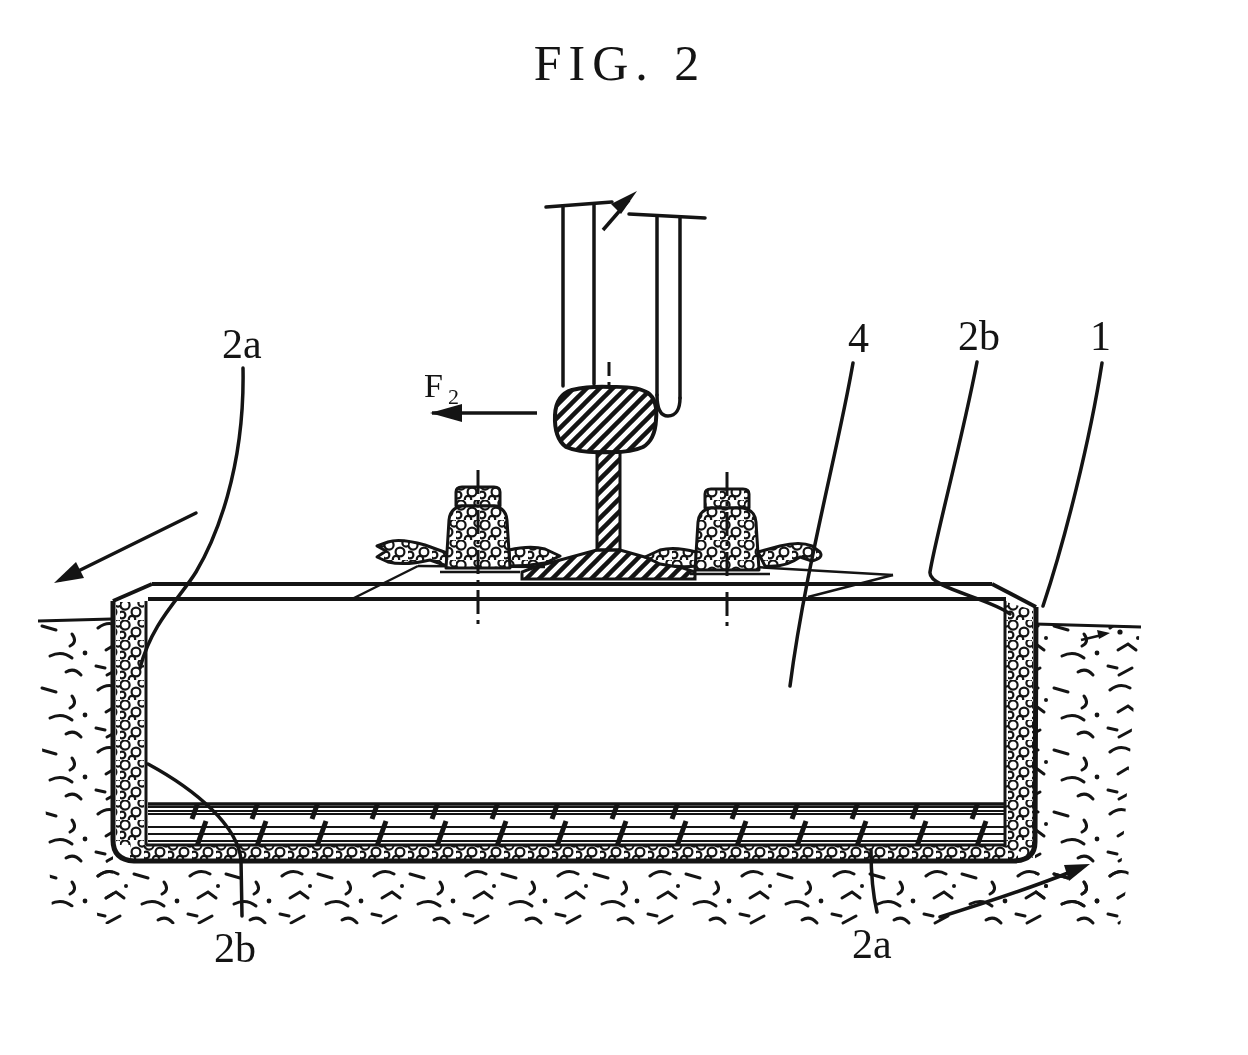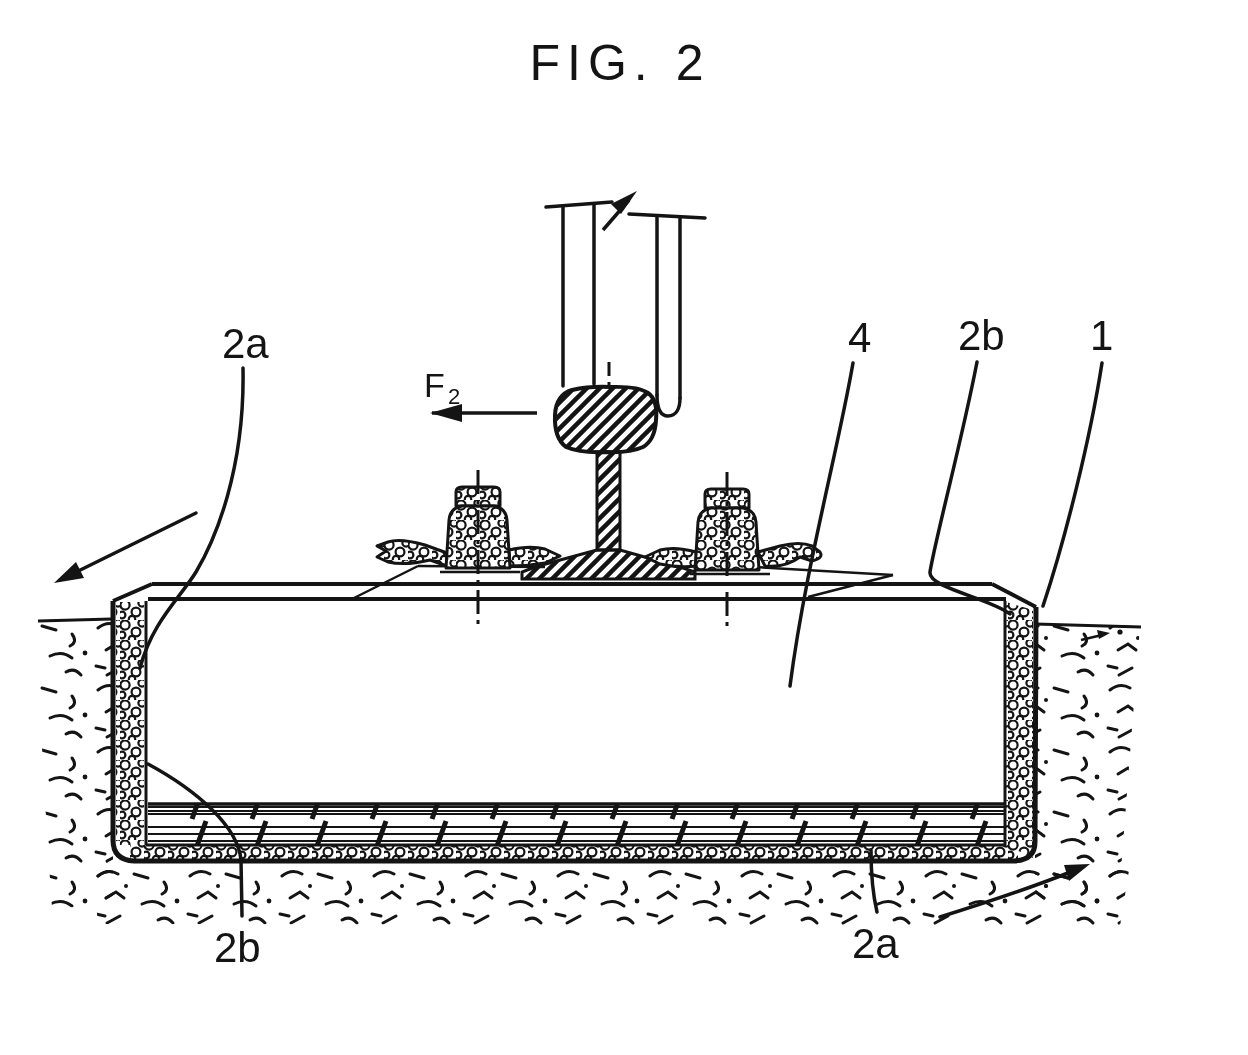--- a/index.html
+++ b/index.html
@@ -1,20 +1,20 @@
 <!DOCTYPE html>
 <html><head>
 <meta charset="utf-8">
 <style>
   html,body{margin:0;padding:0;background:#ffffff;}
   .page{
     position:relative;
     width:1248px;height:1055px;
     background:#ffffff;
-    font-family:Liberation Sans, sans-serif;
+    font-family:Liberation Serif, serif;
     overflow:hidden;
   }
   svg{position:absolute;left:0;top:0;}
   text{fill:#141414;}
   .fig-title{font-size:50px;letter-spacing:7px;font-weight:500;}
   .ref-label{font-size:42px;}
   .force-base{font-size:34px;}
   .force-sub{font-size:22px;}
 </style>
 </head>

